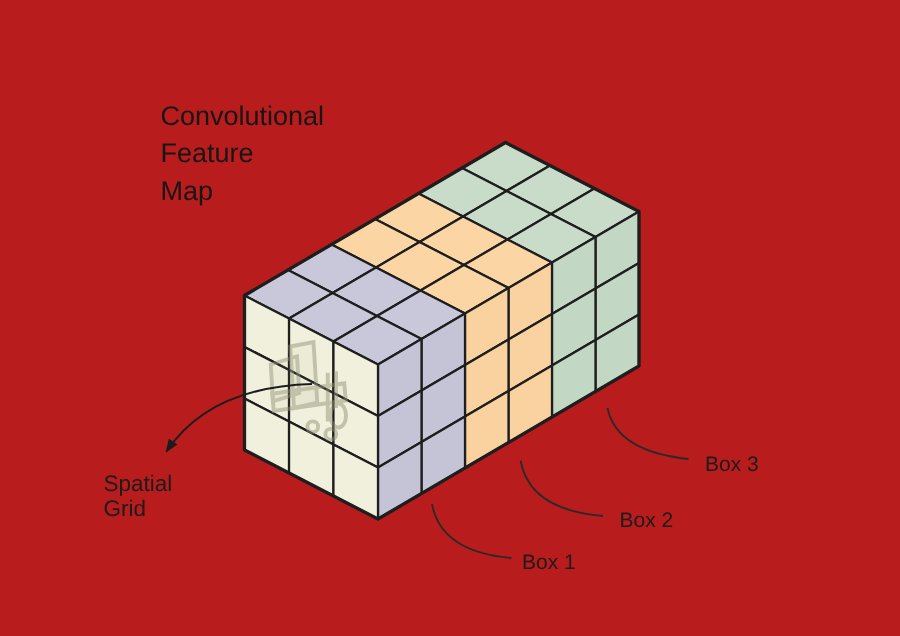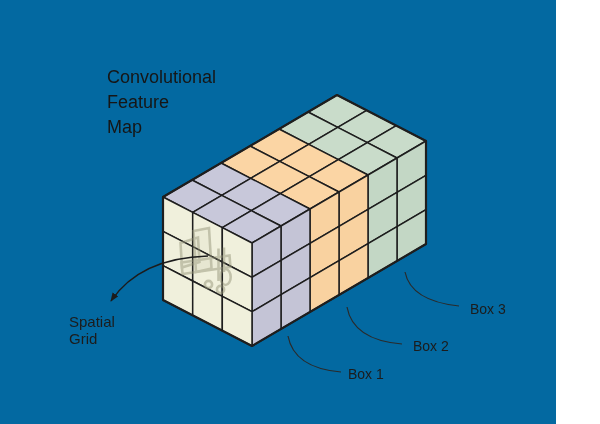--- a/index.html
+++ b/index.html
@@ -1,16 +1,16 @@
 <!DOCTYPE html>
 <html><head>
 <meta charset="utf-8">
 <style>
   html,body{margin:0;padding:0;background:#ffffff;}
-  .stage{position:relative;width:556px;height:424px;background:#0369a1;overflow:hidden;
+  .stage{position:relative;width:600px;height:424px;background:#b91c1c;overflow:hidden;
          font-family:"Liberation Sans", sans-serif;}
   svg{display:block;}
   .title-text{font-family:"Liberation Sans",sans-serif;font-size:18px;fill:#161616;}
   .small-label{font-family:"Liberation Sans",sans-serif;font-size:15px;fill:#1c1c1c;}
   .box-label{font-family:"Liberation Sans",sans-serif;font-size:14px;fill:#1c1c1c;}
   .leader{fill:none;stroke:#2a2a2a;stroke-width:1.2;}
   .arrow{fill:none;stroke:#1c1c1c;stroke-width:1.3;}
   .sketch{fill:none;stroke-width:2.6;opacity:0.5;}
   .sketch .filled{fill:rgba(154,154,126,0.12);}
 </style>

